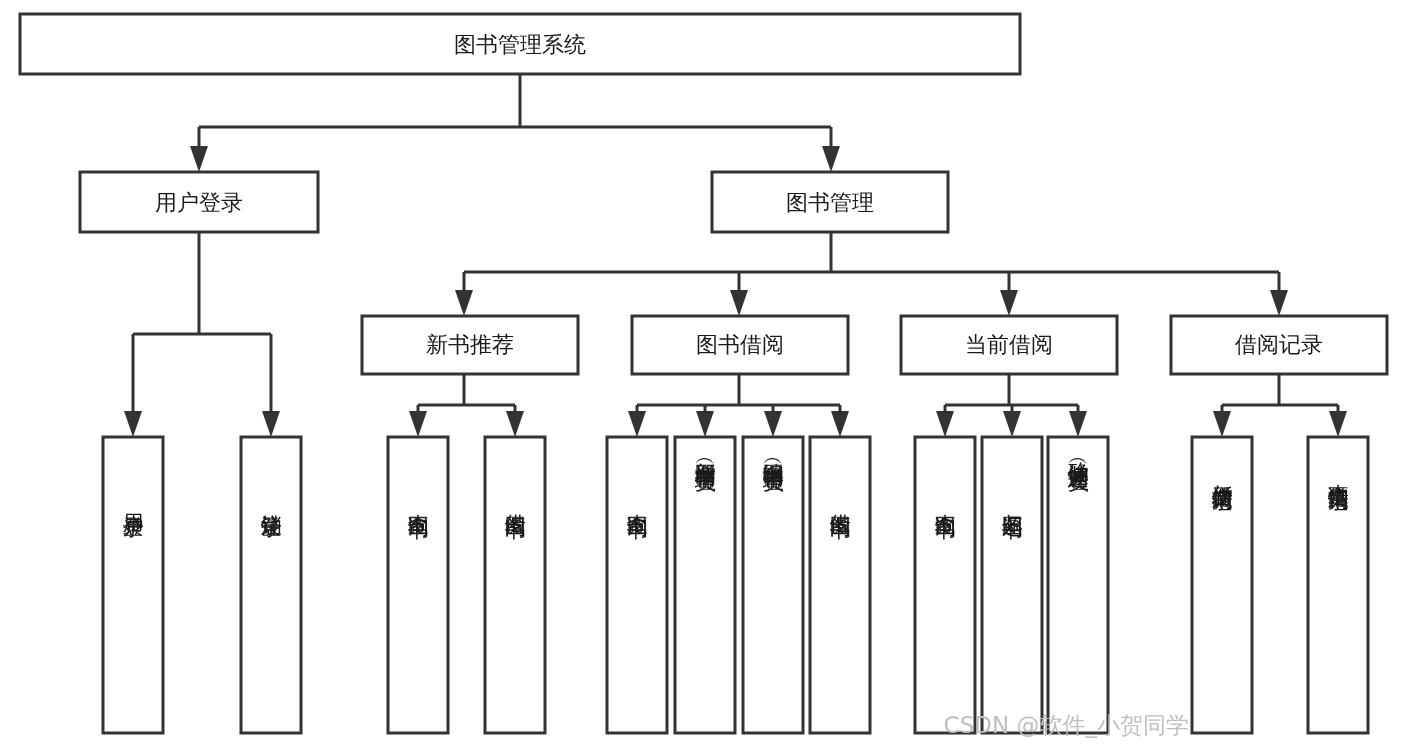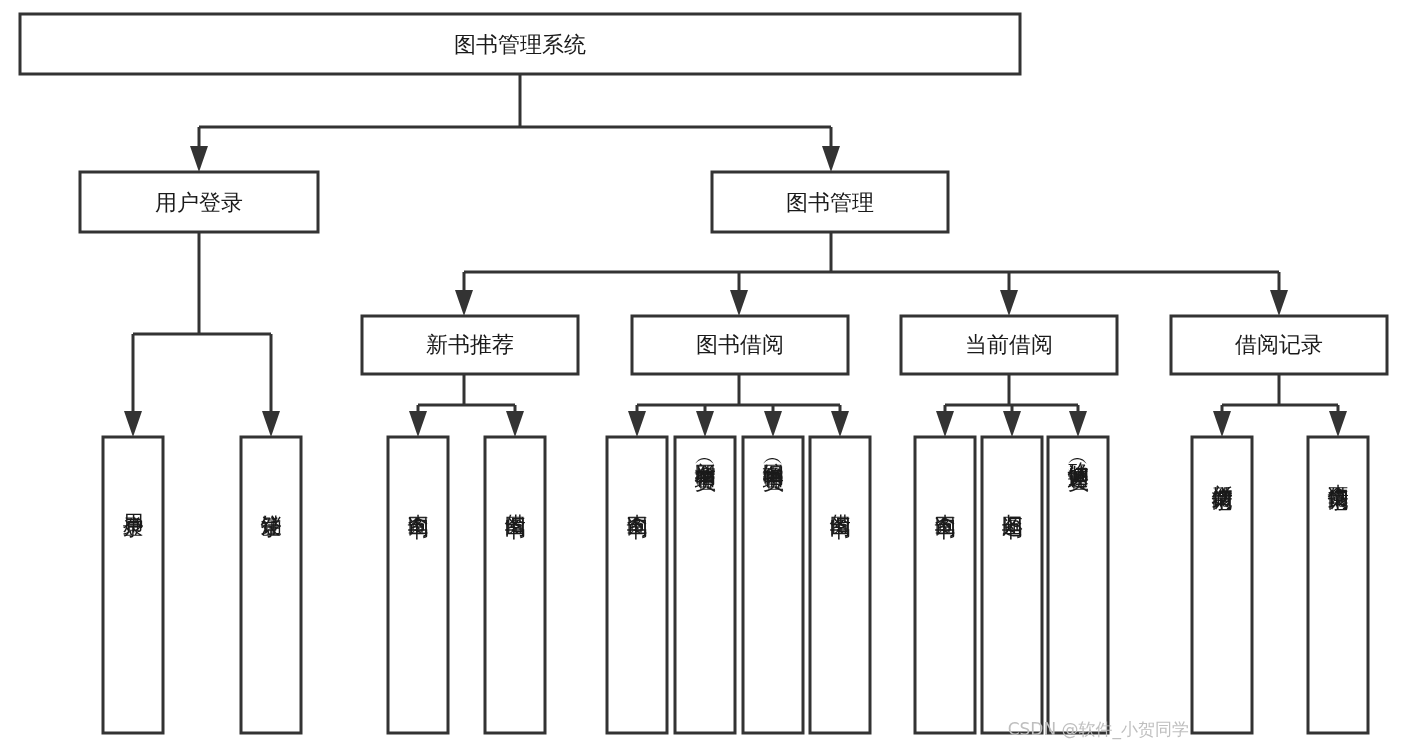--- a/index.html
+++ b/index.html
@@ -68,21 +68,21 @@
     line-height: 1.08;
     color: #1a1a1a;
     letter-spacing: 1.5px;
     white-space: nowrap;
   }
   .watermark {
     position: absolute;
     right: 8px;
     bottom: 6px;
     font-family: "DejaVu Sans", "Liberation Sans", sans-serif;
-    font-size: 17px;
+    font-size: 23px;
     color: #bfbfbf;
     white-space: nowrap;
     user-select: none;
   }
 </style>
 </head>
 <body>
 
 <div id="diagram-root">
 

